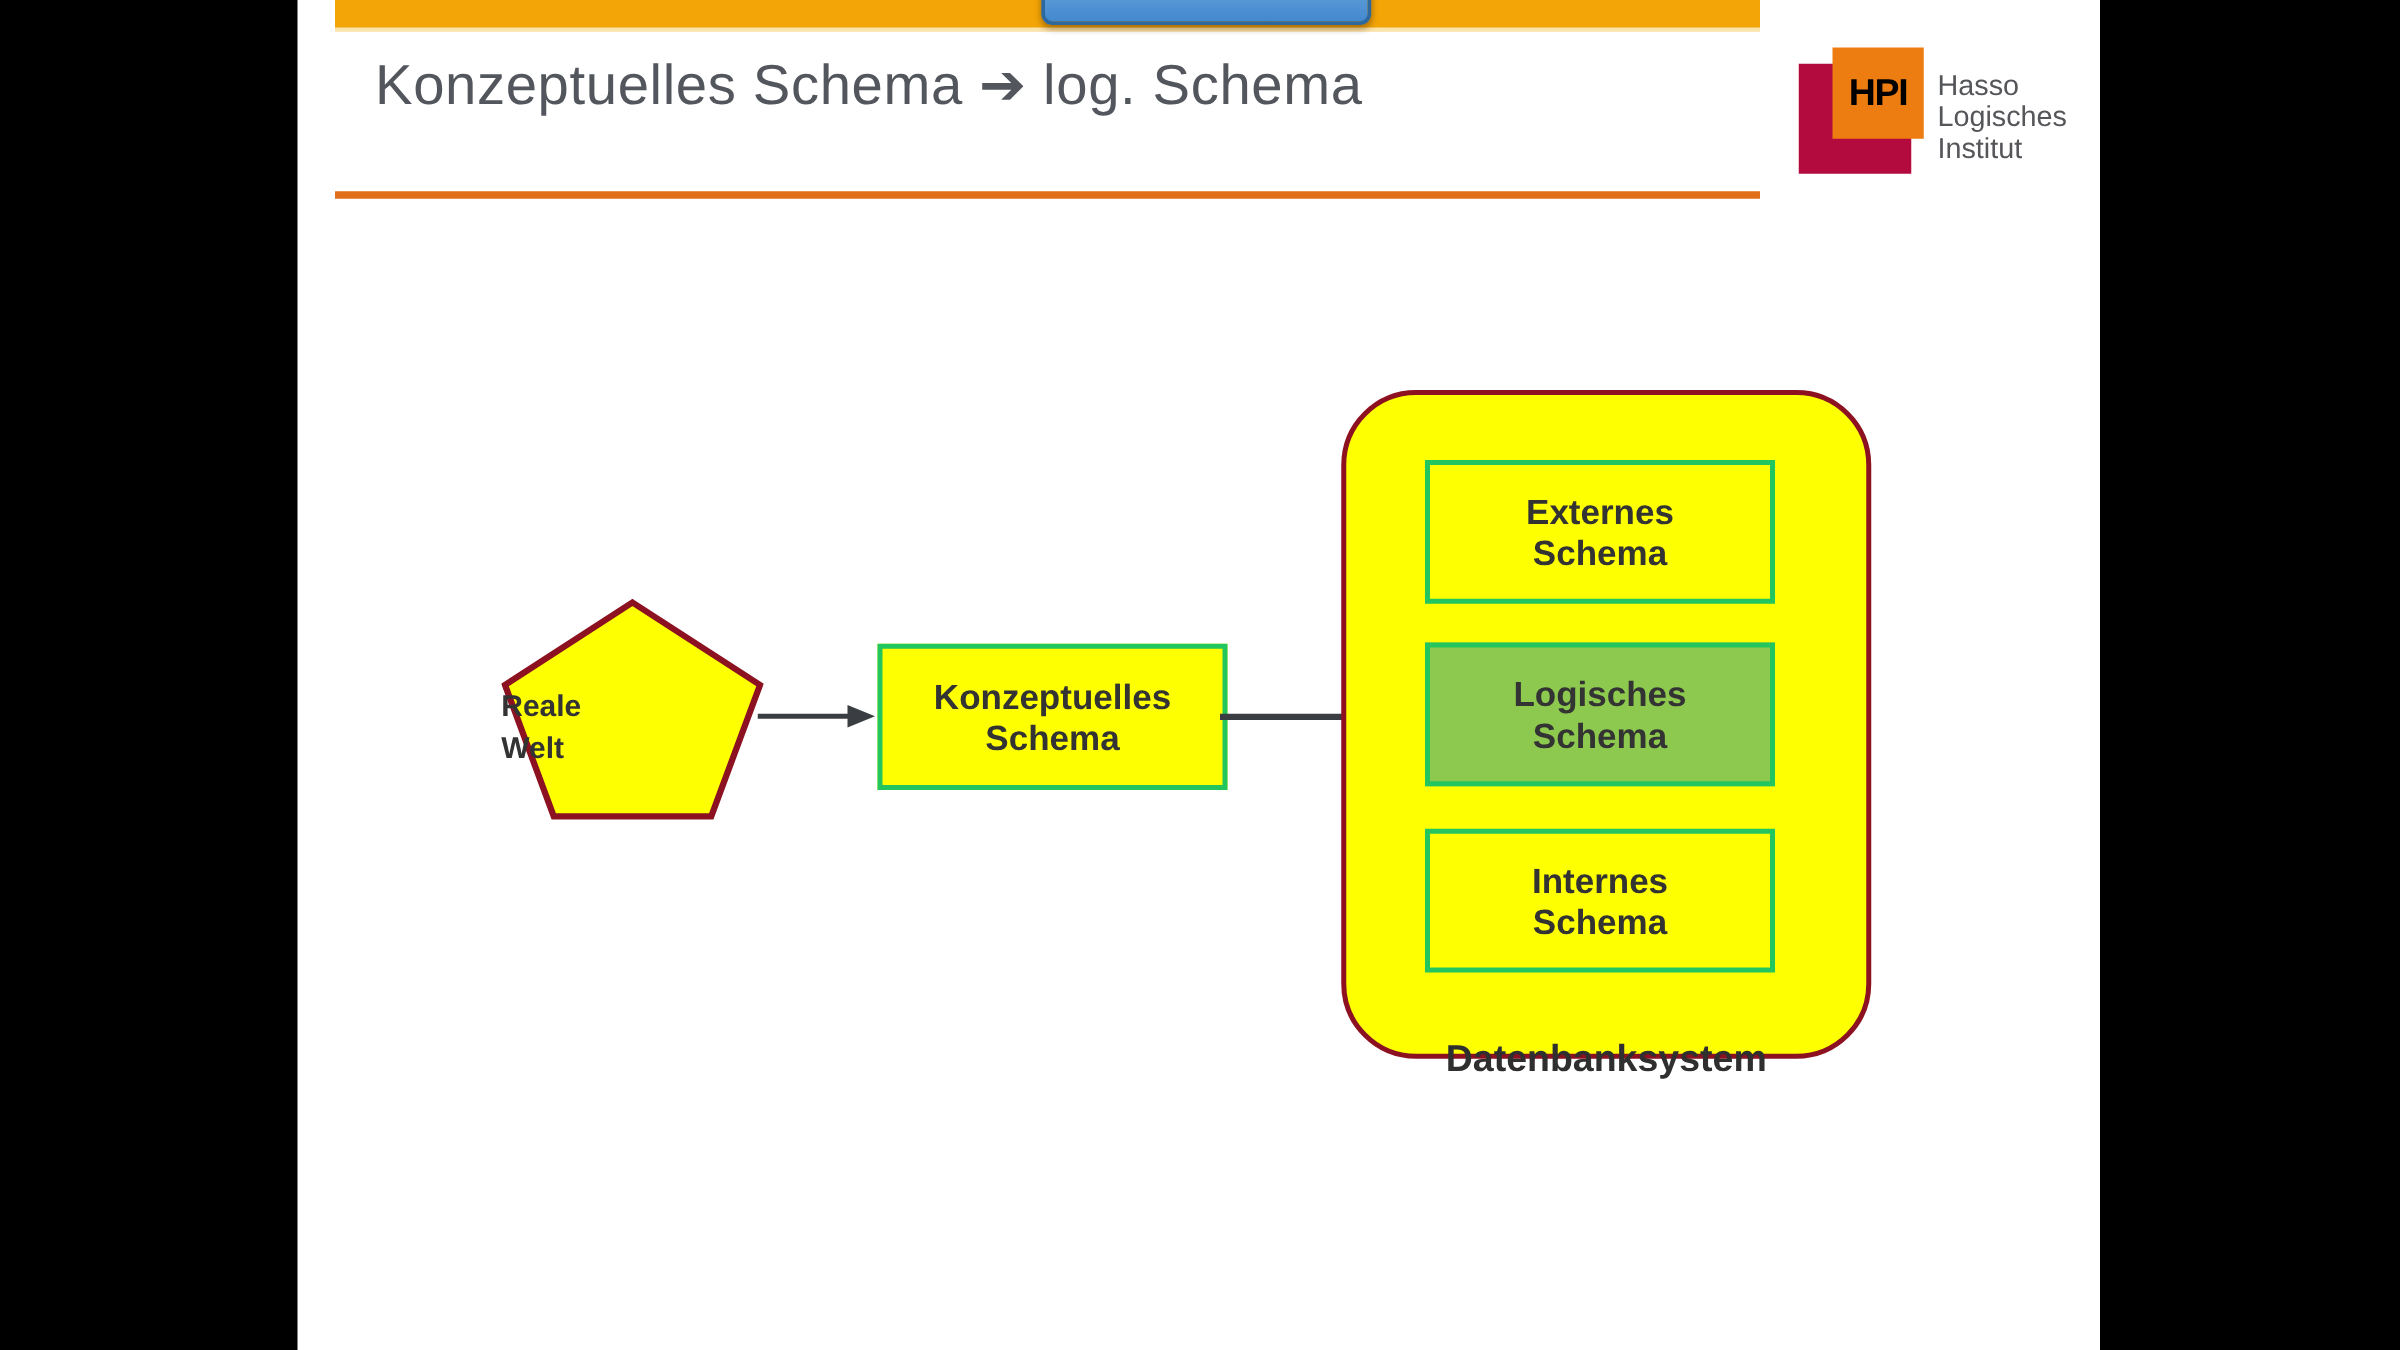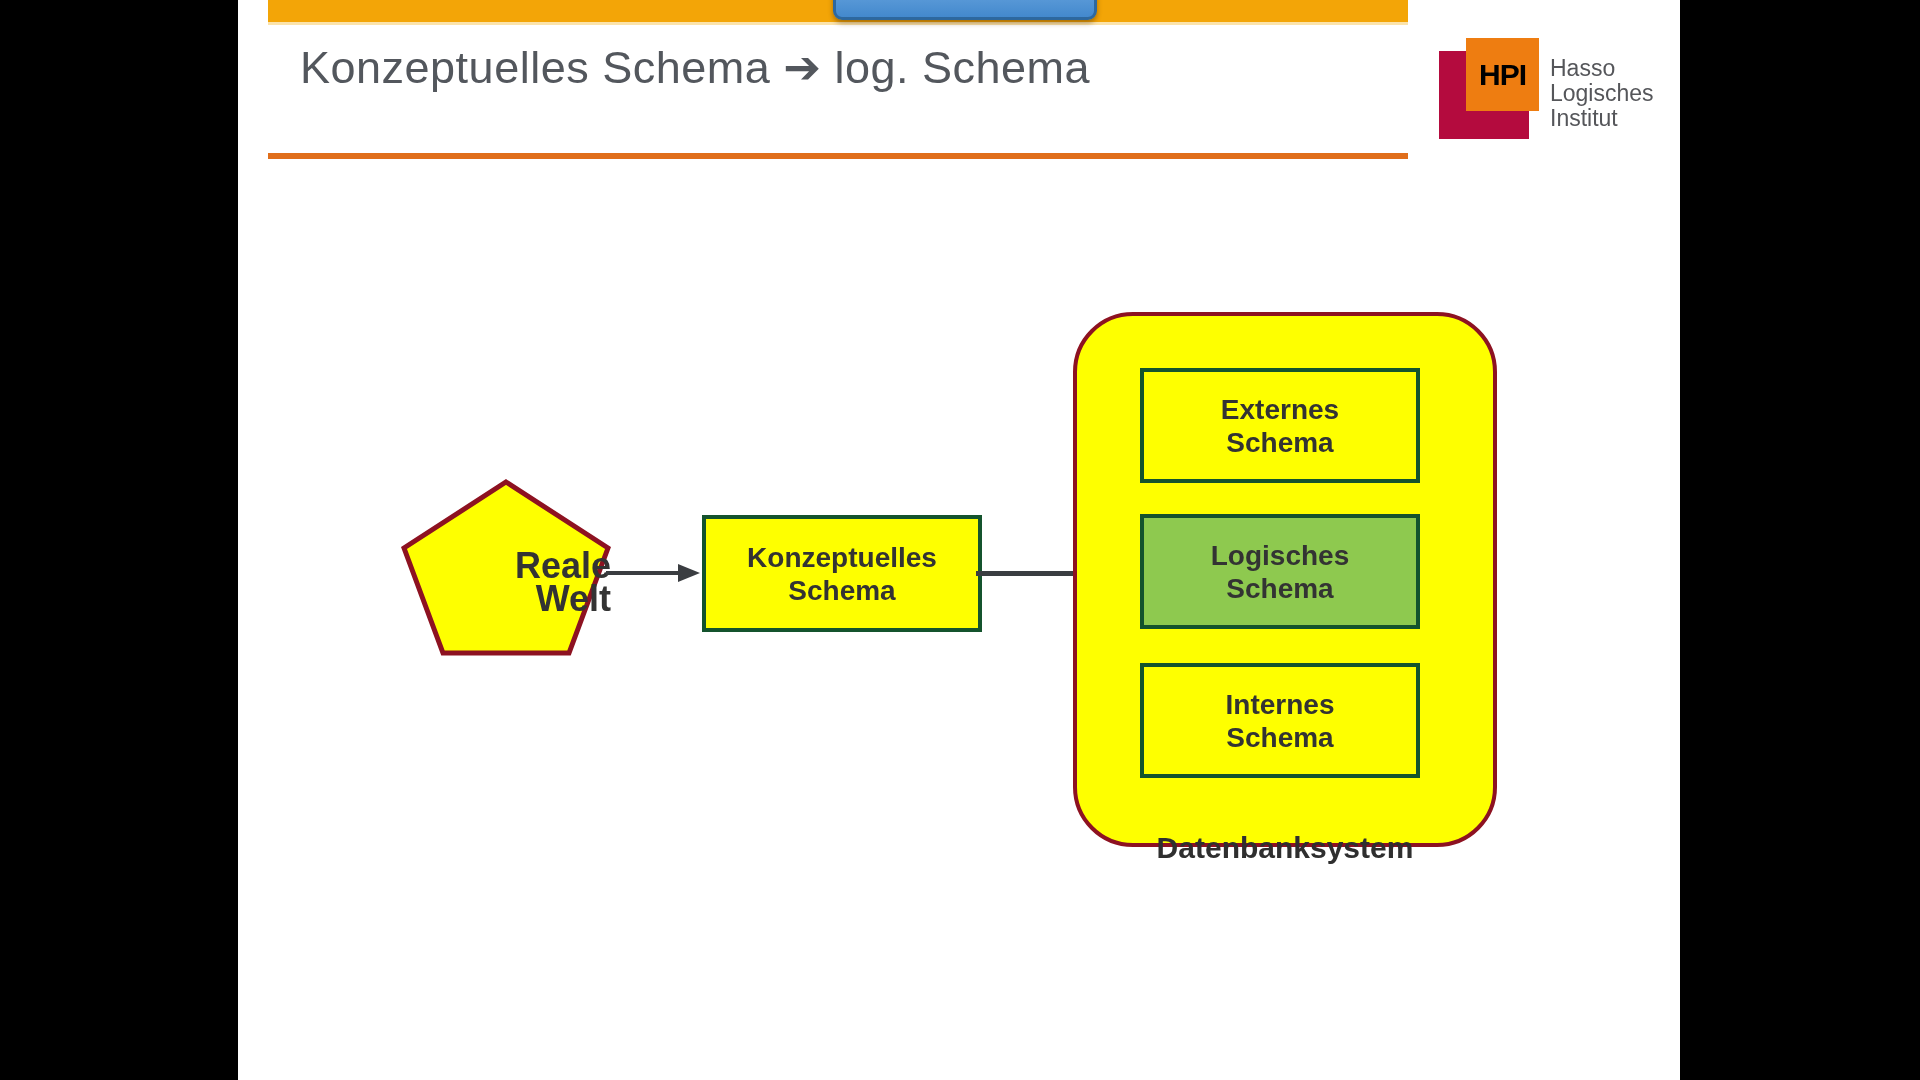--- a/index.html
+++ b/index.html
@@ -65,34 +65,34 @@
   .logo-name{
     position:absolute;left:114px;top:20px;
     font-weight:normal;font-size:23px;line-height:25px;
     color:#55565a;
   }
   .logo-name span{display:block;}
 
   
   .shape-label{
     position:absolute;
-    font-weight:bold;font-size:36px;line-height:33px;
-    color:#333333;text-align:right;
+    font-weight:bold;font-size:24px;line-height:33px;
+    color:#333333;text-align:left;
   }
   .shape-label span{display:block;}
 
   .pentagon-wrap{position:absolute;left:163px;top:479px;width:210px;height:177px;}
   .pentagon-text{left:163px;top:549px;width:210px;}
 
   .flow-arrow{position:absolute;left:368px;top:562px;width:94px;height:22px;}
 
   .box{
     position:absolute;
     background:#feff00;
-    border:4px solid #14532d;
+    border:4px solid #22c55e;
     box-sizing:border-box;
     display:flex;flex-direction:column;align-items:center;justify-content:center;
     font-weight:bold;font-size:28px;line-height:33px;color:#333333;text-align:center;
   }
   .box span{display:block;}
   .box.conceptual{left:464px;top:515px;width:280px;height:117px;}
 
   .connector{
     position:absolute;left:738px;top:571px;
     width:99px;height:5px;background:#3a3d41;

